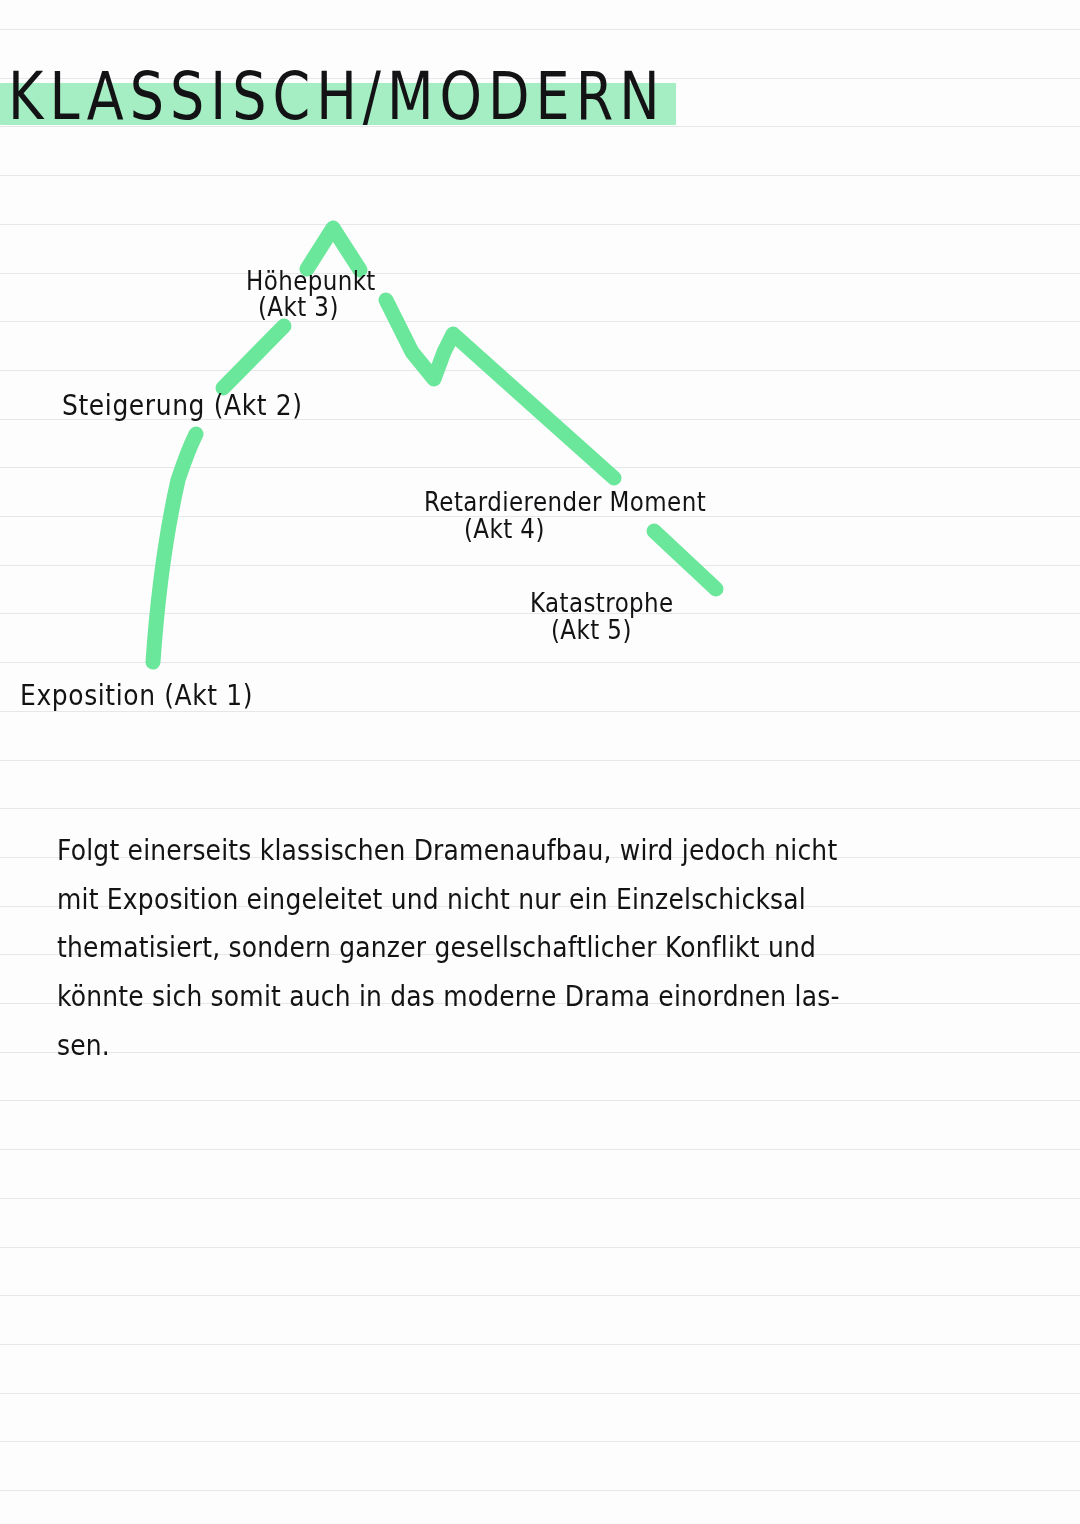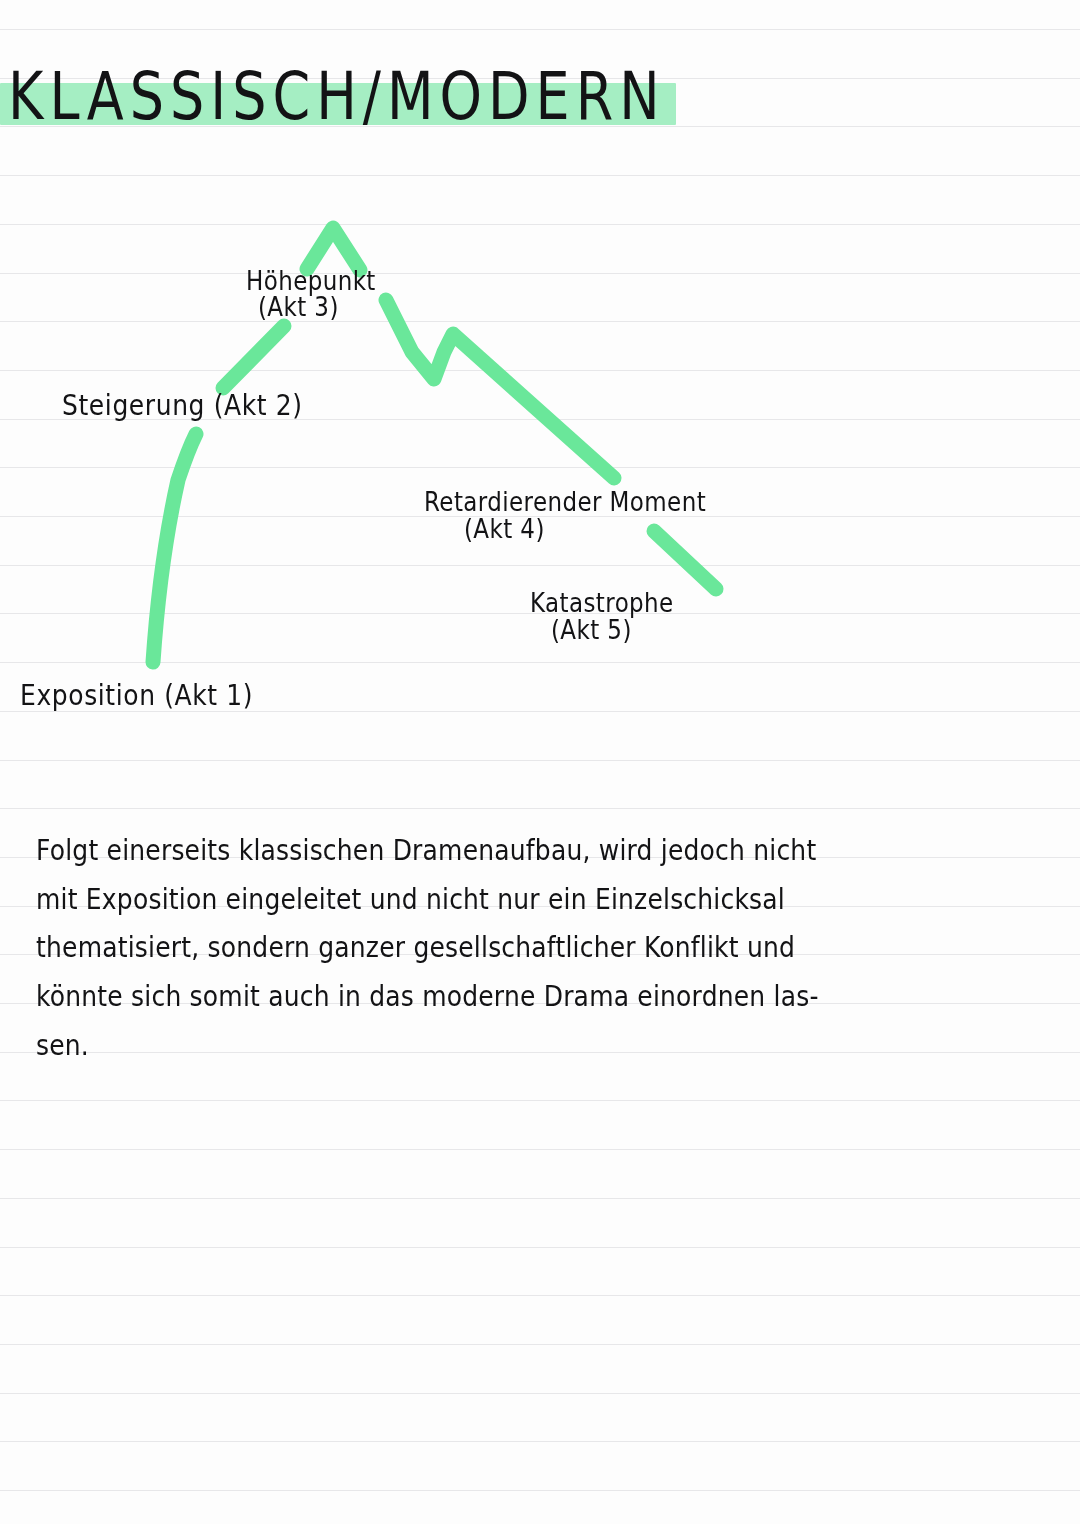--- a/index.html
+++ b/index.html
@@ -112,21 +112,21 @@
   #lbl-steigerung       { left: 62px;  top: 391px; }
   #lbl-retard           { left: 424px; top: 489px; }
   #lbl-retard-akt       { left: 464px; top: 516px; }
   #lbl-katastrophe      { left: 530px; top: 590px; }
   #lbl-katastrophe-akt  { left: 551px; top: 617px; }
   #lbl-exposition       { left: 20px;  top: 681px; }
 
   
   #body-text {
     position: absolute;
-    left: 36px;
+    left: 57px;
     top: 828px;
     width: 1020px;
     z-index: 4;
   }
   #body-text .bline {
     color: #131315;
     font-family: "DejaVu Sans", sans-serif;
     font-size: 25px;
     letter-spacing: 0.2px;
     height: 48.7px;

